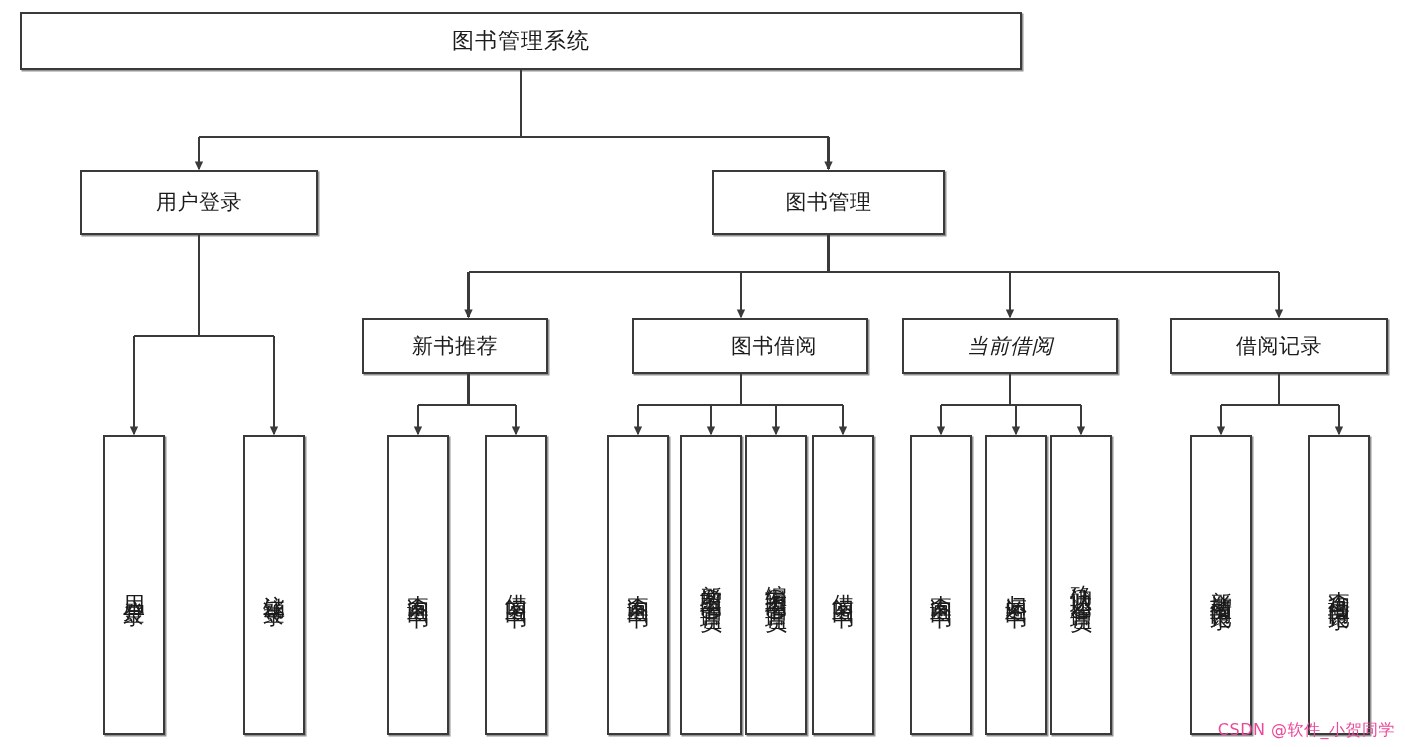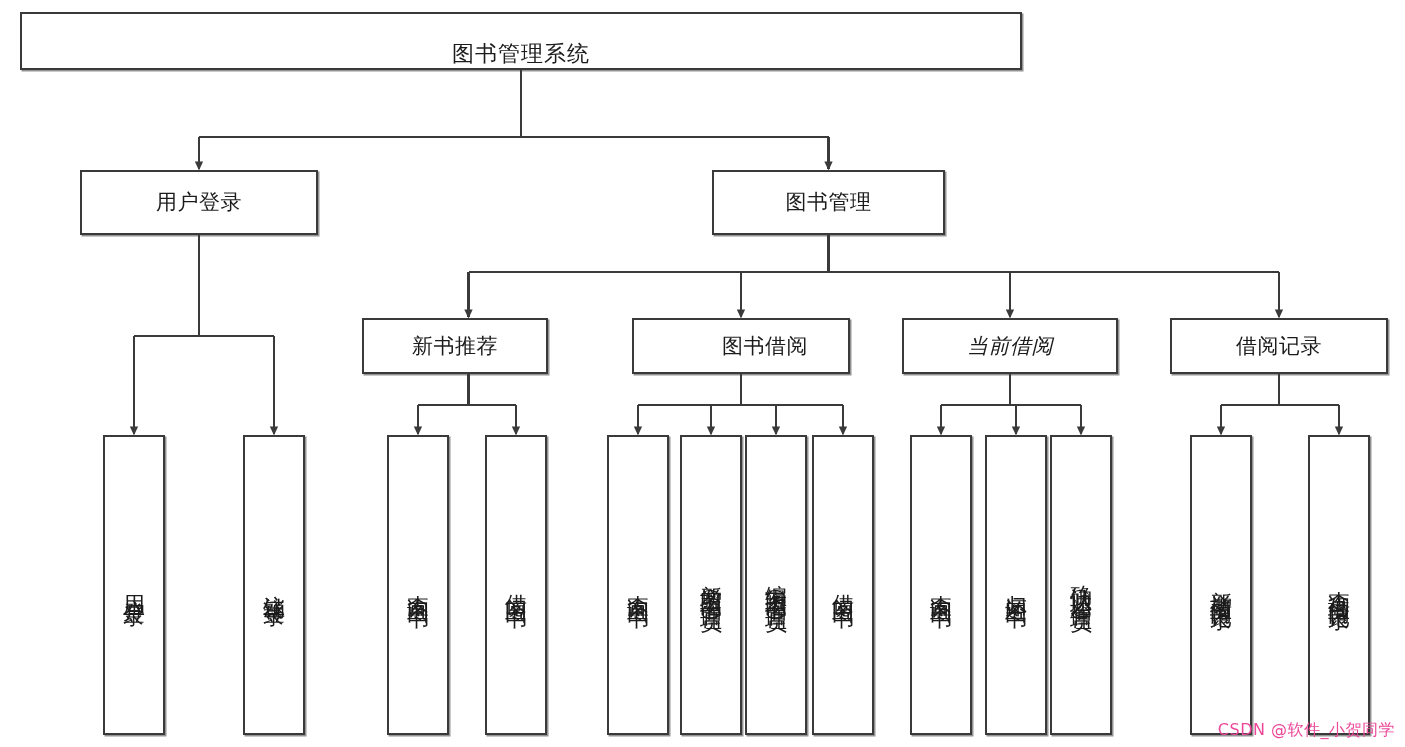--- a/index.html
+++ b/index.html
@@ -119,33 +119,33 @@
         <line x1="1016" y1="405" x2="1016" y2="434" stroke="#3a3a3a" stroke-width="2.6" shape-rendering="crispEdges" marker-end="url(#arrowhead)"></line>
         <line x1="1081" y1="405" x2="1081" y2="434" stroke="#3a3a3a" stroke-width="2.6" shape-rendering="crispEdges" marker-end="url(#arrowhead)"></line>
         <line x1="1279" y1="374" x2="1279" y2="405" stroke="#3a3a3a" stroke-width="2.6" shape-rendering="crispEdges"></line>
         <line x1="1221" y1="405" x2="1339" y2="405" stroke="#3a3a3a" stroke-width="2.6" shape-rendering="crispEdges"></line>
         <line x1="1221" y1="405" x2="1221" y2="434" stroke="#3a3a3a" stroke-width="2.6" shape-rendering="crispEdges" marker-end="url(#arrowhead)"></line>
         <line x1="1339" y1="405" x2="1339" y2="434" stroke="#3a3a3a" stroke-width="2.6" shape-rendering="crispEdges" marker-end="url(#arrowhead)"></line>
       </g>
   </svg>
 
   <div id="node-layer">
-      <div class="node horiz root" style="left: 20px; top: 12px; width: 1002px; height: 58px; align-items: flex-end;">
+      <div class="node horiz root" style="left: 20px; top: 12px; width: 1002px; height: 58px;">
         <span class="node-label">图书管理系统</span>
       </div>
       <div class="node horiz" style="left: 80px; top: 170px; width: 238px; height: 65px;">
         <span class="node-label">用户登录</span>
       </div>
       <div class="node horiz" style="left: 712px; top: 170px; width: 233px; height: 65px;">
         <span class="node-label">图书管理</span>
       </div>
       <div class="node horiz" style="left: 362px; top: 318px; width: 186px; height: 56px;">
         <span class="node-label">新书推荐</span>
       </div>
-      <div class="node horiz" style="left: 632px; top: 318px; width: 218px; height: 56px; padding-left: 48px;">
+      <div class="node horiz" style="left: 632px; top: 318px; width: 236px; height: 56px; padding-left: 48px;">
         <span class="node-label">图书借阅</span>
       </div>
       <div class="node horiz" style="left: 902px; top: 318px; width: 216px; height: 56px; font-style: italic;">
         <span class="node-label">当前借阅</span>
       </div>
       <div class="node horiz" style="left: 1170px; top: 318px; width: 218px; height: 56px;">
         <span class="node-label">借阅记录</span>
       </div>
       <div class="node vert" style="left: 103px; top: 435px; width: 62px; height: 300px;">
         <span class="node-label">用户登录</span>

